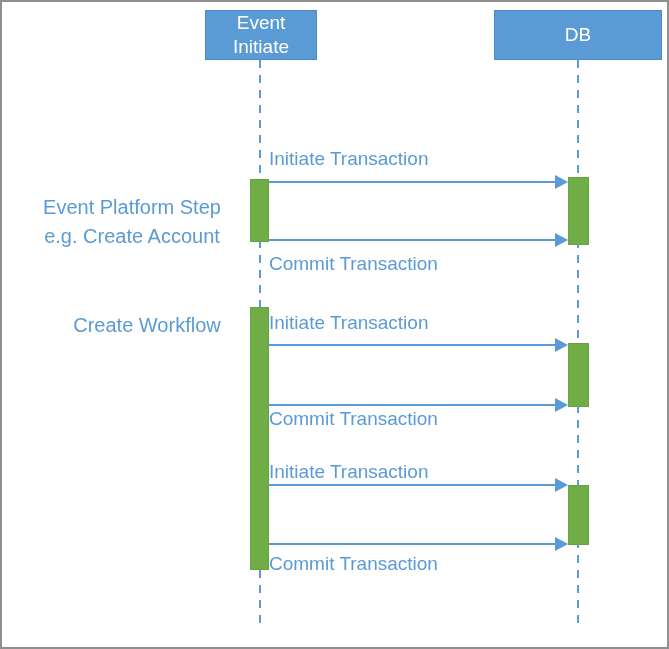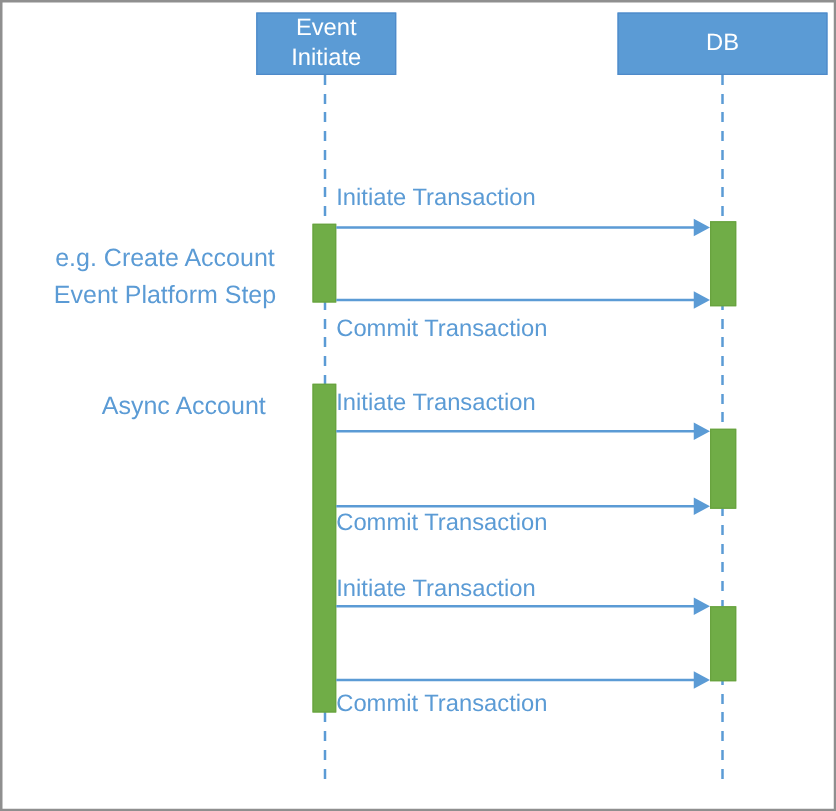--- a/index.html
+++ b/index.html
@@ -104,20 +104,20 @@
   </div>
 
   <div class="msg-label" id="label-1">Initiate Transaction</div>
   <div class="msg-label" id="label-2">Commit Transaction</div>
   <div class="msg-label" id="label-3">Initiate Transaction</div>
   <div class="msg-label" id="label-4">Commit Transaction</div>
   <div class="msg-label" id="label-5">Initiate Transaction</div>
   <div class="msg-label" id="label-6">Commit Transaction</div>
 
   <div class="annotation" id="annotation-1">
+    <span class="annotation-line">Event Platform Step</span>
     <span class="annotation-line">e.g. Create Account</span>
-    <span class="annotation-line">Event Platform Step</span>
   </div>
   <div class="annotation" id="annotation-2">
-    <span class="annotation-line">Async Account</span>
+    <span class="annotation-line">Create Workflow</span>
   </div>
 
 </div>
 
 </body></html>

